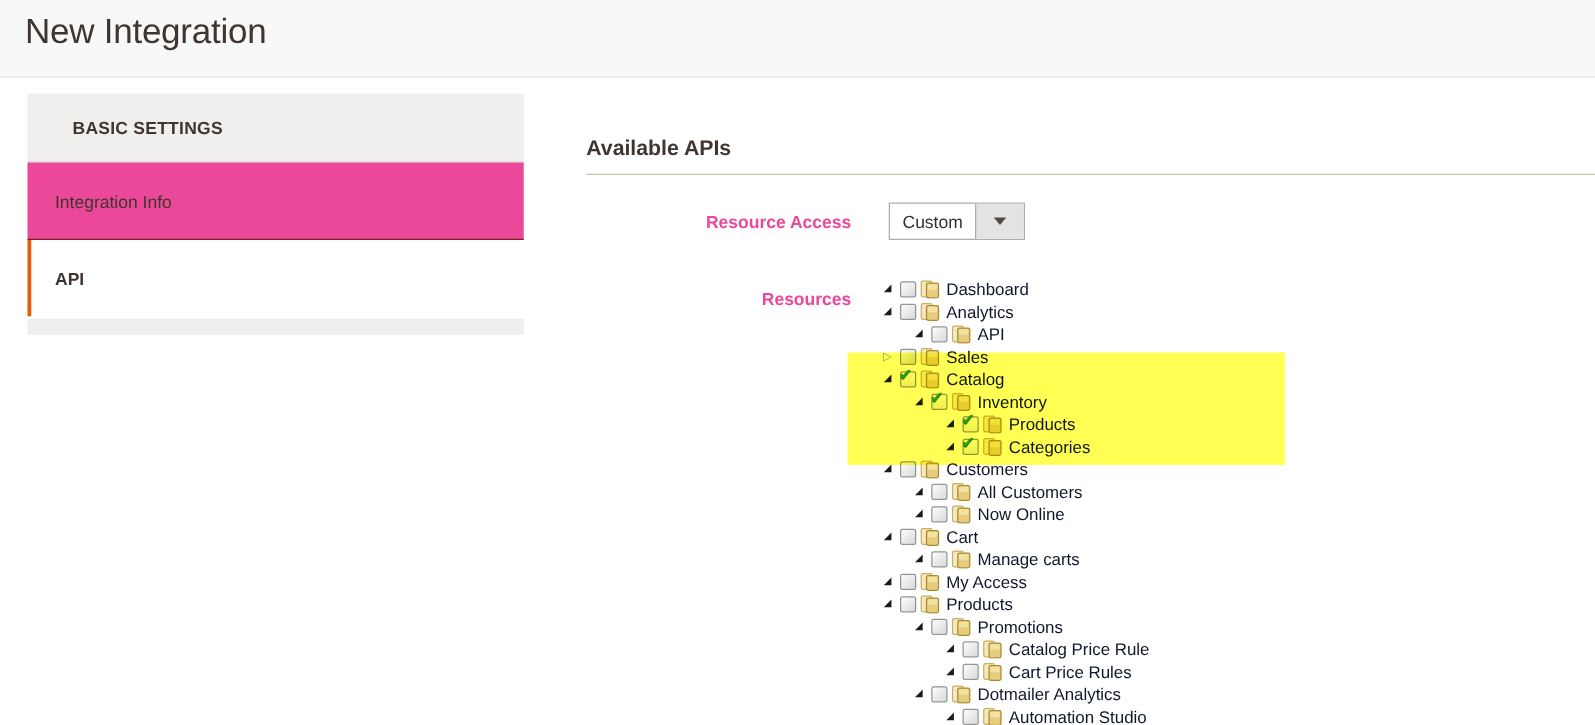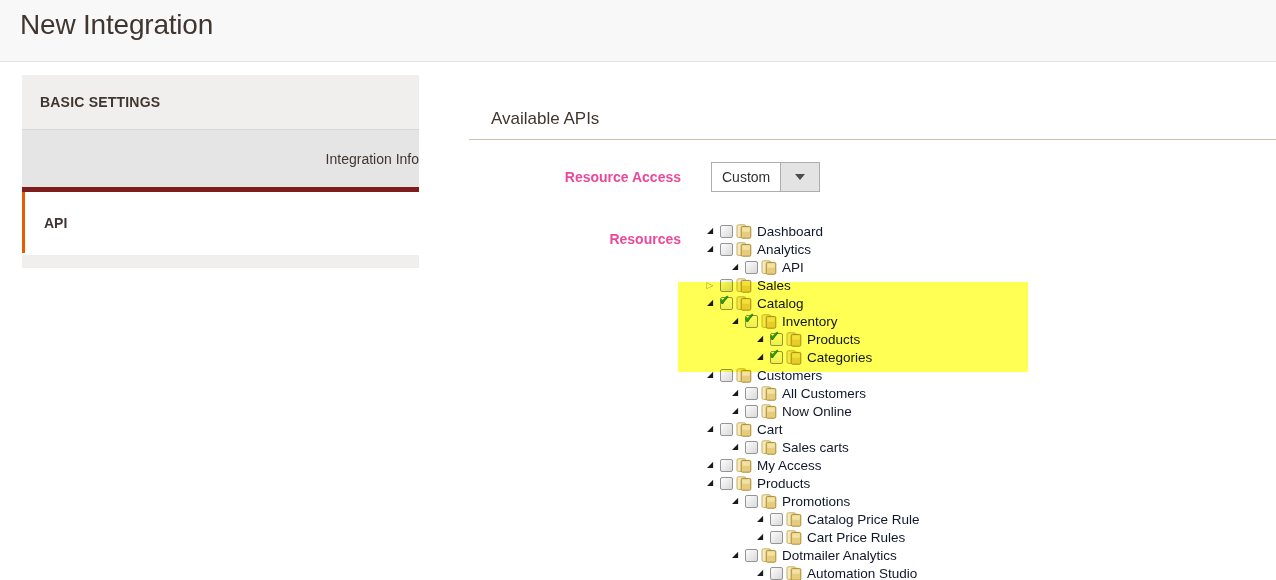--- a/index.html
+++ b/index.html
@@ -9,31 +9,31 @@
   
   .page-header { position:absolute; left:0; top:0; width:1276px; height:62px;
     background:#f8f8f8; border-bottom:1px solid #e3e3e3;padding-left:37px; }
   .page-title { position:absolute; left:20px; top:9px; font-size:28px; font-weight:400;
     color:#41362f; letter-spacing:-0.2px; }
 
   
   .sidebar { position:absolute; left:22px; top:75px; width:397px; }
   .sidebar-header { background:#f0efee; height:55px; border-bottom:1px solid #d9d7d5;
     display:flex; align-items:center; padding-left:18px; }
-  .sidebar-header span { font-size:14px; font-weight:700; color:#41362f; letter-spacing:.2px; }
+  .sidebar-header span { font-size:14px; font-weight:700; color:#41362f; letter-spacing:.2px;margin-left:18px; }
   .sidebar-item { height:62px; display:flex; align-items:center; padding-left:22px;
     font-size:14px; color:#41362f; cursor:pointer; }
-  .sidebar-item.inactive { background:#e5e5e5; border-bottom:5px solid #7f1d1d;justify-content:flex-end; }
+  .sidebar-item.inactive { background:#ec4899; border-bottom:1px solid #7f1d1d; }
   .sidebar-item.active { background:#ffffff; border-left:3px solid #e85b02;
     padding-left:19px; font-weight:700; height:61px; }
   .sidebar-footer { background:#f0efee; height:13px; margin-top:2px; }
 
   
-  .content-heading { position:absolute; left:491px; top:109px; font-size:17px;
-    font-weight:400; color:#41362f; }
+  .content-heading { position:absolute; left:469px; top:109px; font-size:17px;
+    font-weight:700; color:#41362f; }
   .heading-rule { position:absolute; left:469px; top:139px; width:807px; height:1px;
     background:#ccc4b1; }
 
   .field-label { position:absolute; width:212px; text-align:right; font-size:14px;
     font-weight:700; color:#ec4899; }
   .label-resource-access { left:469px; top:169px; }
   .label-resources { left:469px; top:231px; }
 
   
   .select-box { position:absolute; left:711px; top:162px; height:30px; display:flex;
@@ -229,21 +229,21 @@
       <span class="node-label">Cart</span>
     </div>
     <div class="tree-row" style="padding-left: 25px;">
       <span class="exp expanded">◢</span>
       <span class="cb"></span>
       <span class="node-icon"><svg viewBox="0 0 16 15" width="16" height="15">
           <rect x="1" y="0.8" width="8.6" height="12.6" rx="1.4" fill="#f4e9c0" stroke="#c9af61" stroke-width="1"></rect>
           <rect x="5.2" y="2.4" width="9.6" height="11.8" rx="1.4" fill="#e6cd7d" stroke="#ab8c33" stroke-width="1"></rect>
           <rect x="6.2" y="3.4" width="7.6" height="4.4" rx="1" fill="#f2e2a4"></rect>
         </svg></span>
-      <span class="node-label">Sales carts</span>
+      <span class="node-label">Manage carts</span>
     </div>
     <div class="tree-row" style="padding-left: 0px;">
       <span class="exp expanded">◢</span>
       <span class="cb"></span>
       <span class="node-icon"><svg viewBox="0 0 16 15" width="16" height="15">
           <rect x="1" y="0.8" width="8.6" height="12.6" rx="1.4" fill="#f4e9c0" stroke="#c9af61" stroke-width="1"></rect>
           <rect x="5.2" y="2.4" width="9.6" height="11.8" rx="1.4" fill="#e6cd7d" stroke="#ab8c33" stroke-width="1"></rect>
           <rect x="6.2" y="3.4" width="7.6" height="4.4" rx="1" fill="#f2e2a4"></rect>
         </svg></span>
       <span class="node-label">My Access</span>

